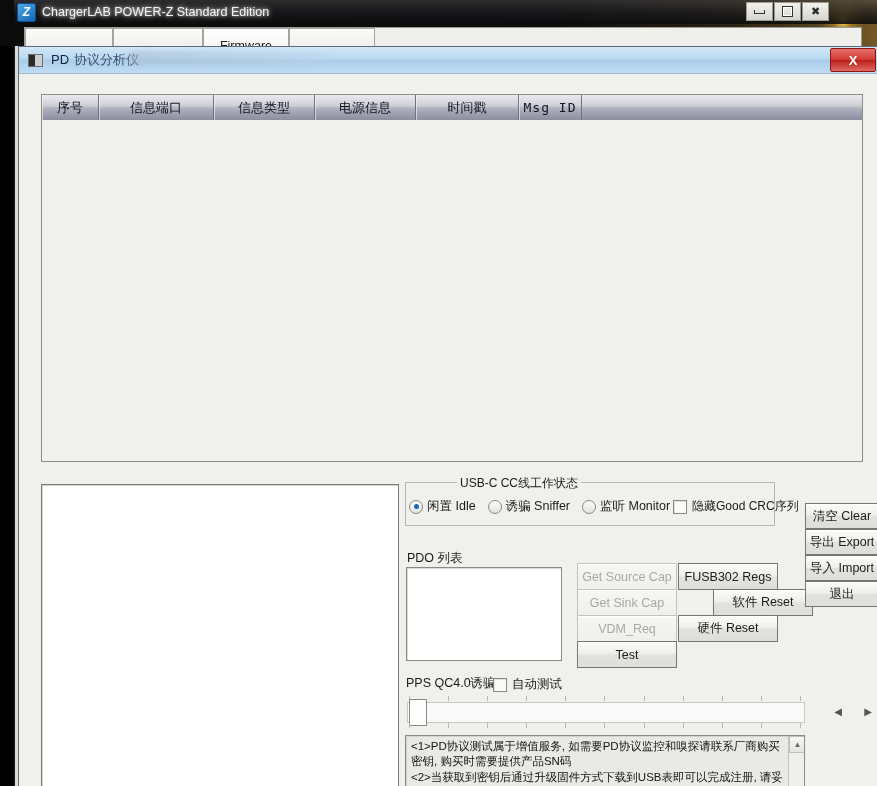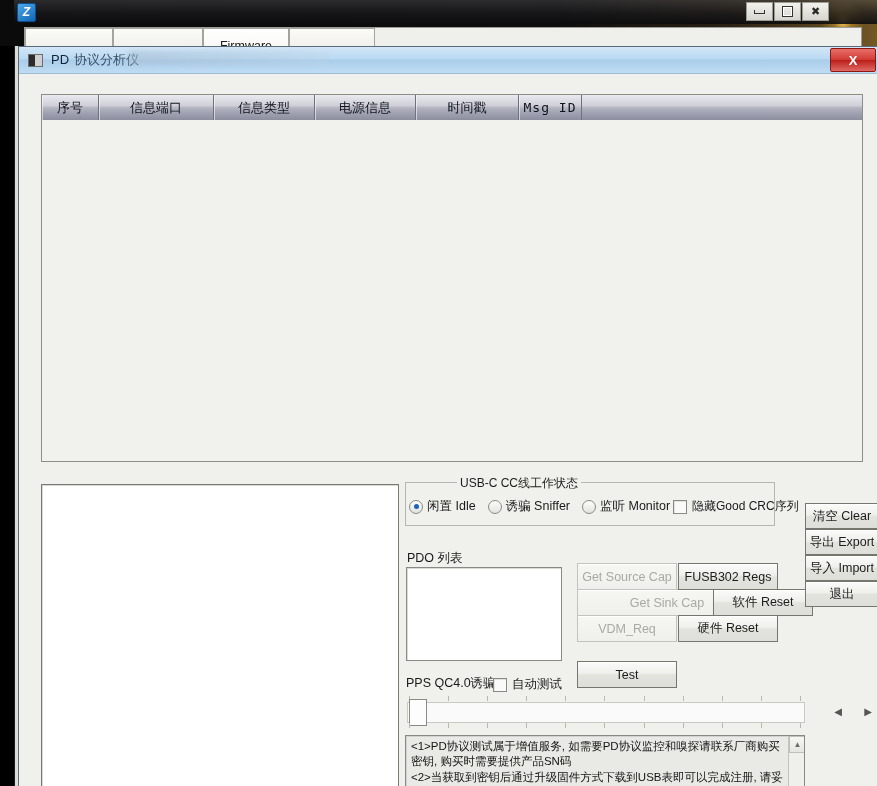--- a/index.html
+++ b/index.html
@@ -147,20 +147,21 @@
 <div id="bg-strip" class="bg-window">
   <div id="bg-strip-green"></div>
   <div id="bg-dark-tab"></div>
 
 </div>
 
 <div id="app-window">
 
   <div id="app-titlebar">
     <div id="app-logo">Z</div>
+    <div id="app-title">ChargerLAB POWER-Z Standard Edition</div>
     <div id="app-winbtns">
       <div class="winbtn">
           <span id="min-glyph" class="gl"></span>
         </div>
       <div class="winbtn">
           <span id="max-glyph" class="gl"></span>
         </div>
       <div class="winbtn">
           <span class="gl">✖</span>
         </div>
@@ -289,23 +290,23 @@
 &lt;3&gt;未注册用户能使用仪表内置的PD测试功能,不能享有上位机完整功能
 SN: 058831383431330941383638(24Bit)
 购买链接:http://item.taobao.com/item.htm?id=550740318569</div>
       <div id="info-scroll">
         <div class="sc-arrow" id="sc-up">▲</div>
 
       </div>
     </div>
 
   <div class="btn dis" style="left: 558px; top: 489px; width: 98px; height: 25px;">Get Source Cap</div>
-      <div class="btn dis" style="left: 558px; top: 515px; width: 98px; height: 25px; padding-left: 40px;">Get Sink Cap</div>
+      <div class="btn dis" style="left: 558px; top: 515px; width: 98px; height: 25px;">Get Sink Cap</div>
       <div class="btn dis" style="left: 558px; top: 541px; width: 98px; height: 25px;">VDM_Req</div>
-      <div class="btn strong" style="left: 558px; top: 587px; width: 98px; height: 25px;">Test</div>
+      <div class="btn strong" style="left: 558px; top: 567px; width: 98px; height: 25px;">Test</div>
       <div class="btn strong" style="left: 659px; top: 489px; width: 98px; height: 25px;">FUSB302 Regs</div>
       <div class="btn strong" style="left: 694px; top: 515px; width: 98px; height: 25px;">软件 Reset</div>
       <div class="btn strong" style="left: 659px; top: 541px; width: 98px; height: 25px;">硬件 Reset</div>
       <div class="btn strong" style="left: 786px; top: 429px; width: 72px; height: 24px;">清空 Clear</div>
       <div class="btn strong" style="left: 786px; top: 455px; width: 72px; height: 24px;">导出 Export</div>
       <div class="btn strong" style="left: 786px; top: 481px; width: 72px; height: 24px;">导入 Import</div>
       <div class="btn strong" style="left: 786px; top: 507px; width: 72px; height: 24px;">退出</div>
     </div>
 </div>
 

